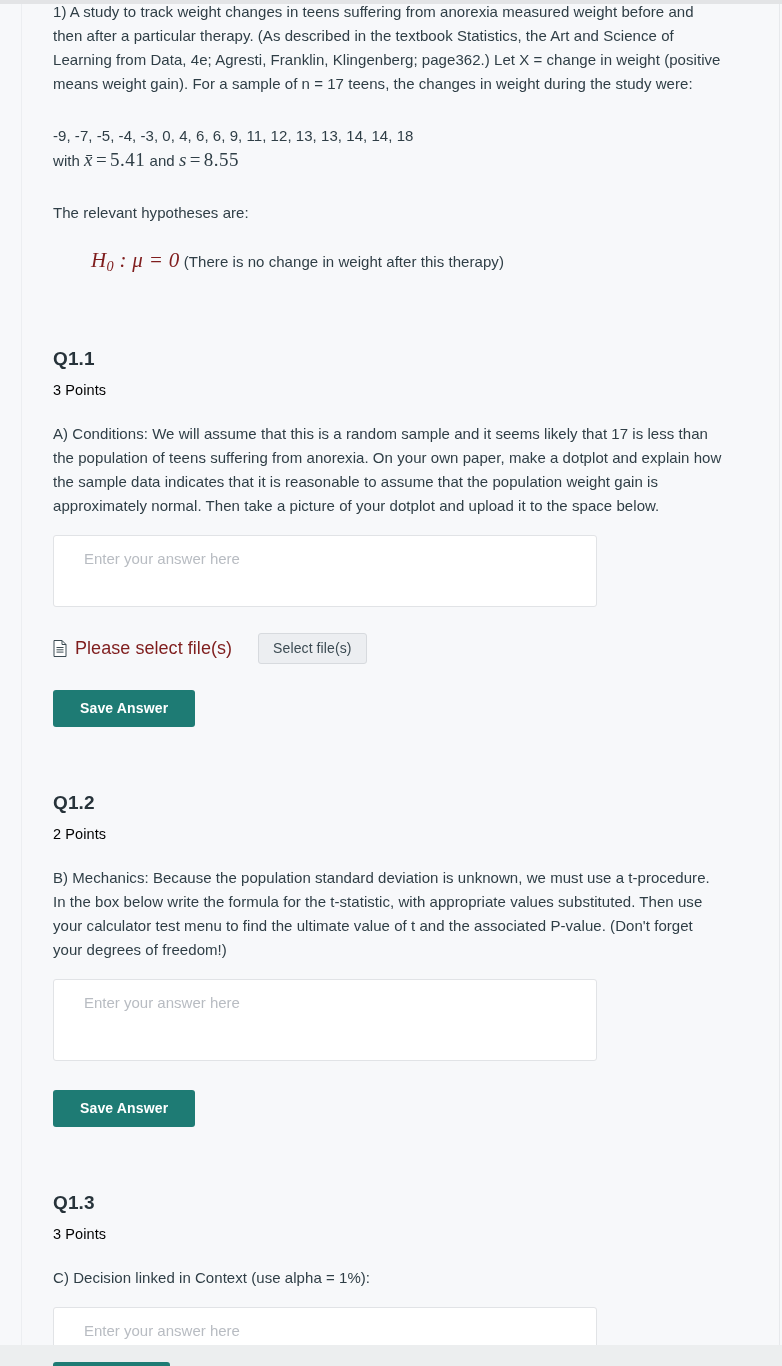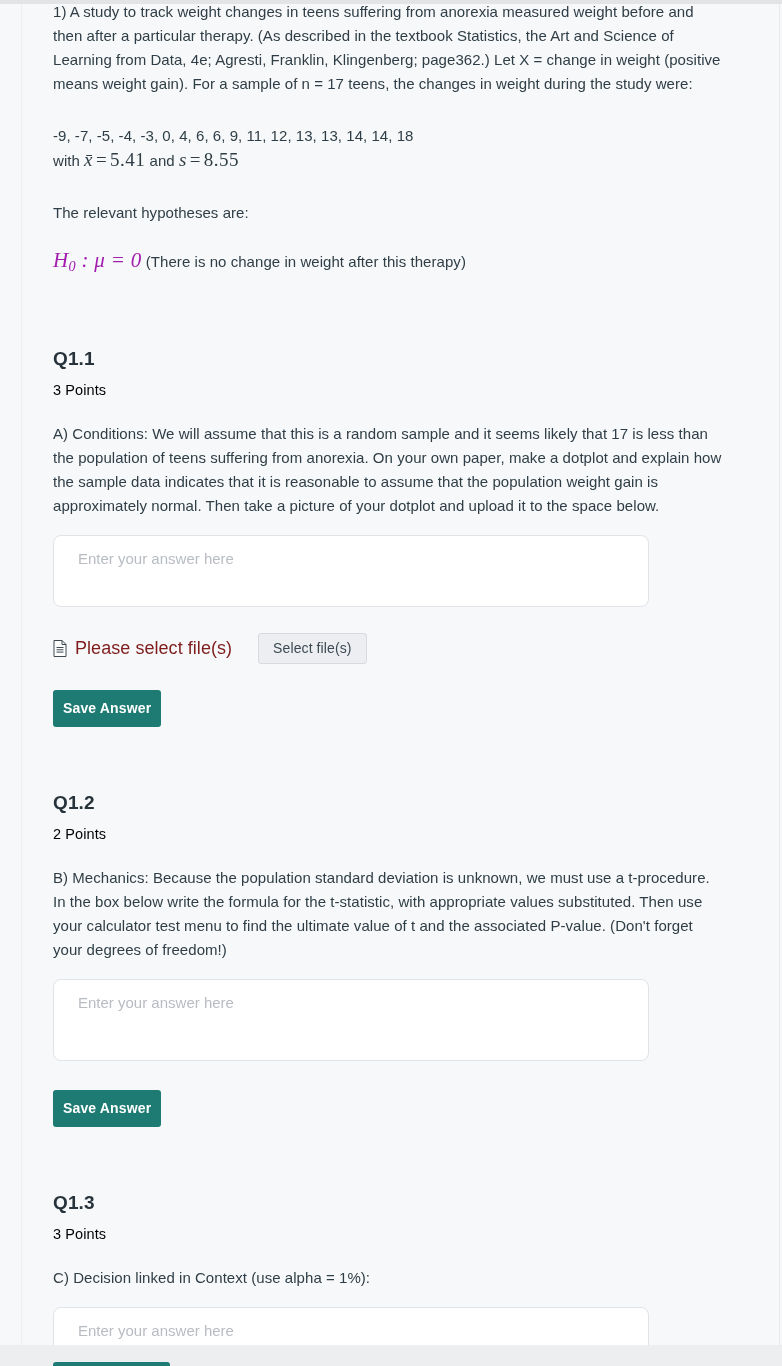--- a/index.html
+++ b/index.html
@@ -87,22 +87,23 @@
   }
   .hyp-line {
     display: block;
     line-height: 26px;
     white-space: nowrap;
   }
   .hyp-math {
     font-family: "Liberation Serif", "DejaVu Serif", serif;
     font-style: italic;
     font-size: 21px;
-    color: #a21caf;
+    color: #7f1d1d;
     letter-spacing: 0.3px;
+    margin-left: 38px;
   }
   .hyp-sub {
     font-size: 0.68em;
     vertical-align: -0.28em;
     font-style: italic;
   }
   .hyp-text {
     font-family: "Liberation Sans", sans-serif;
     font-style: normal;
     font-size: 15px;
@@ -137,26 +138,26 @@
     margin-top: 21px;
     color: #2f3e46;
     font-size: 15px;
     line-height: 24px;
     letter-spacing: 0.05px;
   }
 
   
   .answer-box {
     margin-top: 17px;
-    width: 596px;
+    width: 544px;
     height: 72px;
     background: #ffffff;
     border: 1px solid #e1e3e6;
-    border-radius: 8px;
-    padding: 12px 24px;
+    border-radius: 3px;
+    padding: 12px 30px;
     font-family: "Liberation Sans", sans-serif;
     font-size: 15px;
     color: #2f3e46;
     line-height: 22px;
     resize: none;
     outline: none;
     overflow: hidden;
   }
   .answer-box::placeholder {
     color: #b8bcc2;
@@ -201,21 +202,21 @@
   .save-btn {
     display: inline-block;
     margin-top: 25px;
     font-family: "Liberation Sans", sans-serif;
     font-size: 14px;
     font-weight: bold;
     color: #ffffff;
     background: #1e7b74;
     border: none;
     border-radius: 3px;
-    padding: 11px 10px 12px;
+    padding: 11px 27px 12px;
     line-height: 14px;
     cursor: pointer;
     letter-spacing: 0.15px;
   }
 
   
   .q-gap { height: 66px; }
   .q-gap-2 { height: 62px; }
 
   

